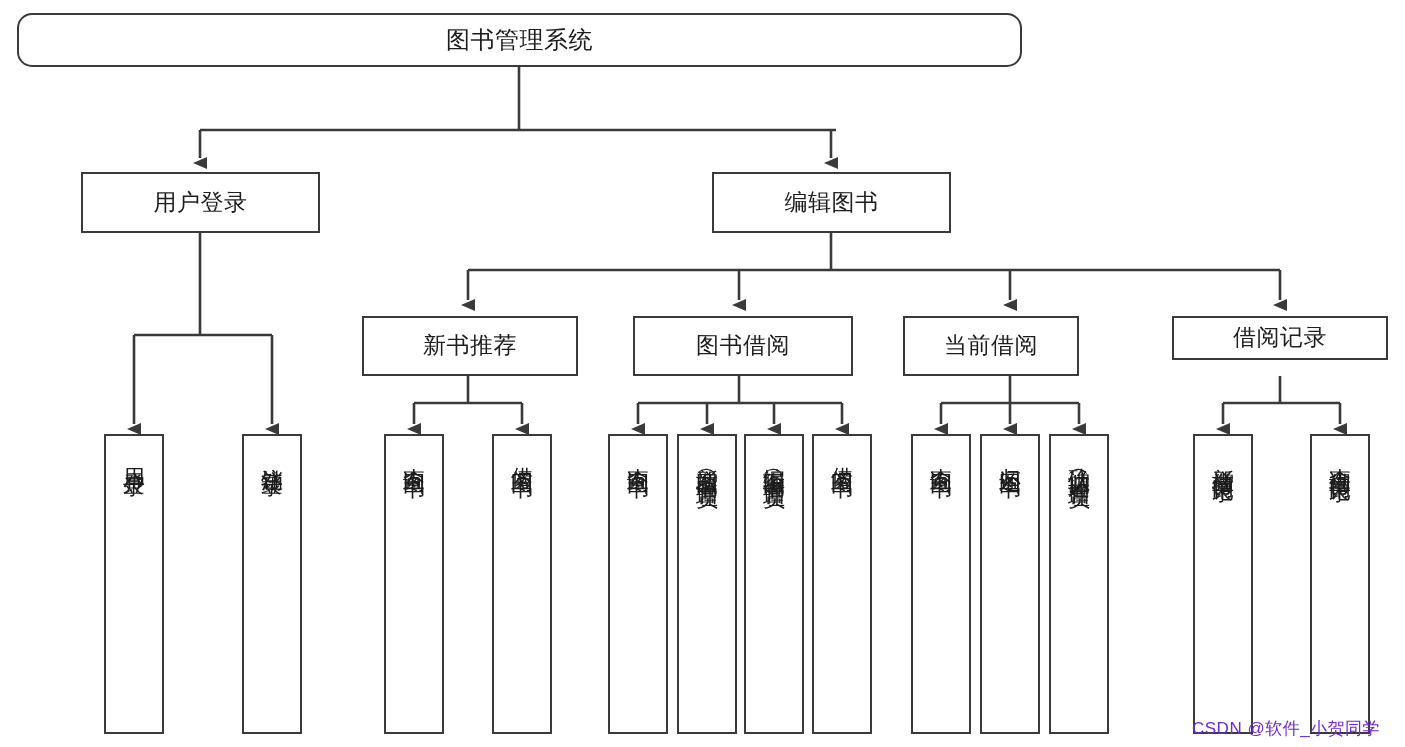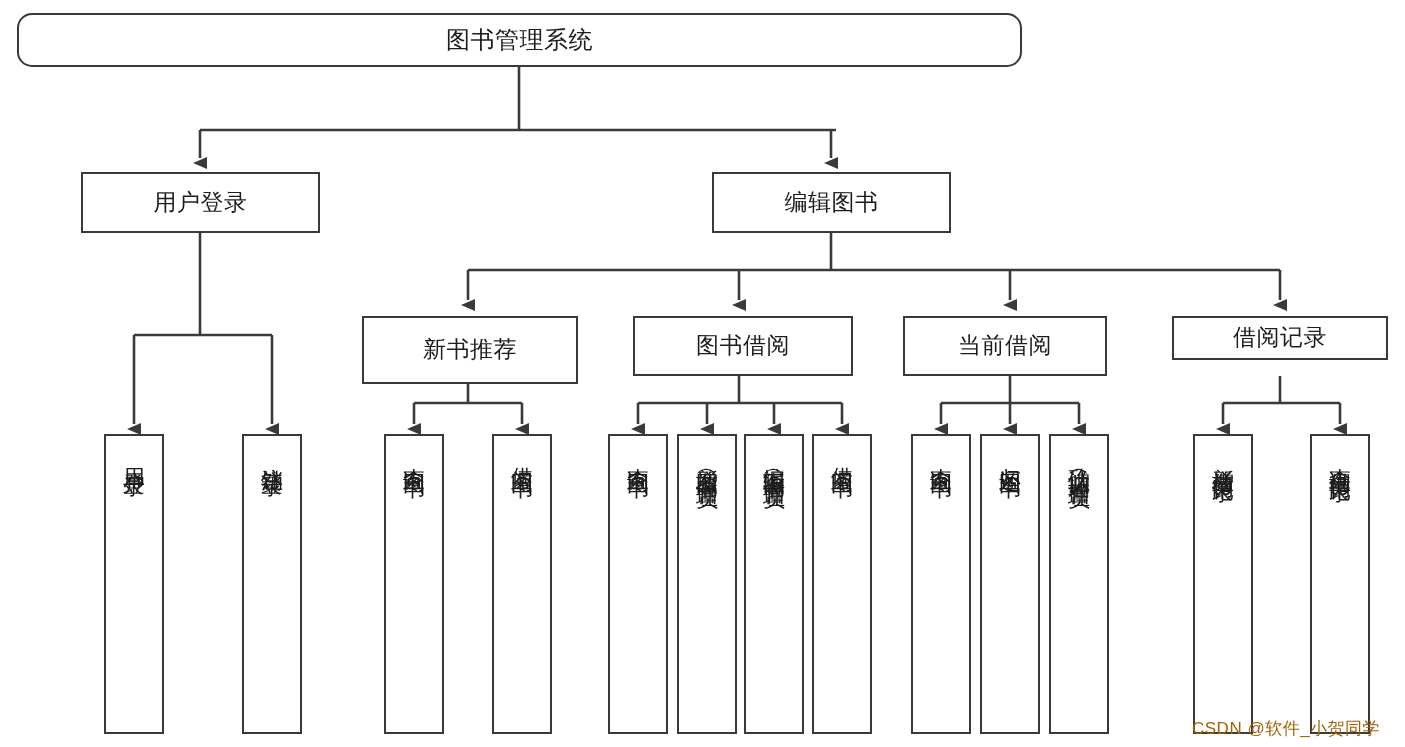--- a/index.html
+++ b/index.html
@@ -57,21 +57,21 @@
   .node.vert .label {
     writing-mode: vertical-rl;
     text-orientation: upright;
     font-size: 22px;
     letter-spacing: 3px;
     line-height: 1;
     white-space: nowrap;
   }
   .watermark {
     position: absolute;
-    color: #a16207;
+    color: #6d28d9;
     font-size: 17px;
     white-space: nowrap;
     letter-spacing: 0.5px;
   }
 </style>
 </head>
 <body>
 
 <div id="diagram-root">
 
@@ -129,27 +129,27 @@
     <span class="label">图书管理系统</span>
   </div>
 
   <div class="node horiz" style="left:81px; top:172px; width:239px; height:61px;">
     <span class="label">用户登录</span>
   </div>
   <div class="node horiz" style="left:712px; top:172px; width:239px; height:61px;">
     <span class="label">编辑图书</span>
   </div>
 
-  <div class="node horiz" style="left:362px; top:316px; width:216px; height:68px;">
+  <div class="node horiz" style="left:362px; top:316px; width:216px; height:60px;">
     <span class="label">新书推荐</span>
   </div>
   <div class="node horiz" style="left:633px; top:316px; width:220px; height:60px;">
     <span class="label">图书借阅</span>
   </div>
-  <div class="node horiz" style="left:903px; top:316px; width:204px; height:60px;">
+  <div class="node horiz" style="left:903px; top:316px; width:176px; height:60px;">
     <span class="label">当前借阅</span>
   </div>
   <div class="node horiz" style="left:1172px; top:316px; width:216px; height:44px;">
     <span class="label">借阅记录</span>
   </div>
 
   <div class="node vert" style="left:104px; top:434px; width:60px; height:300px;">
     <span class="label">用户登录</span>
   </div>
   <div class="node vert" style="left:242px; top:434px; width:60px; height:300px;">

